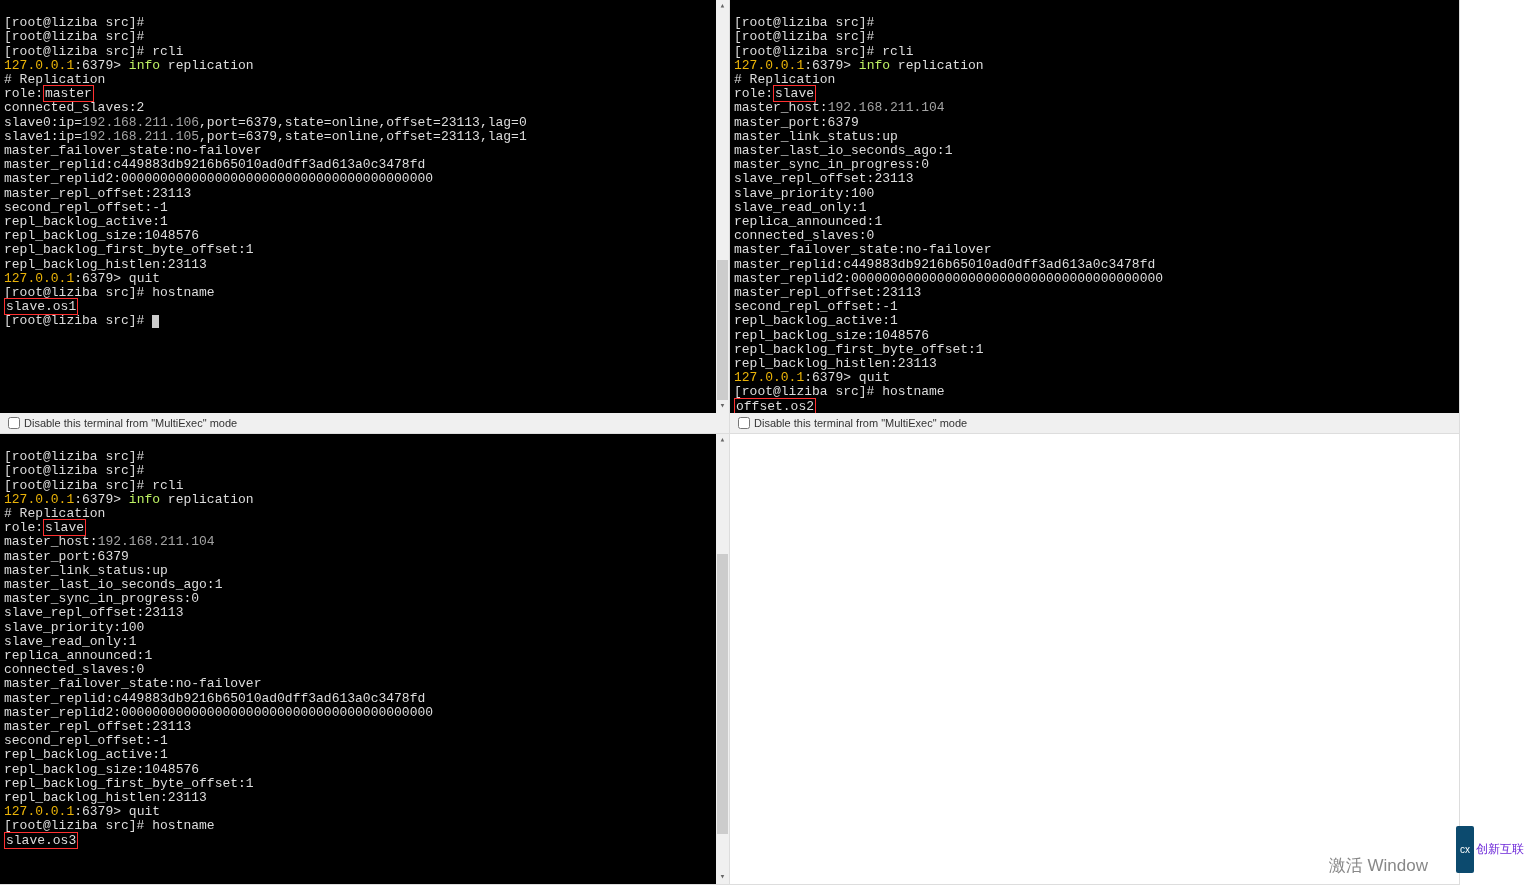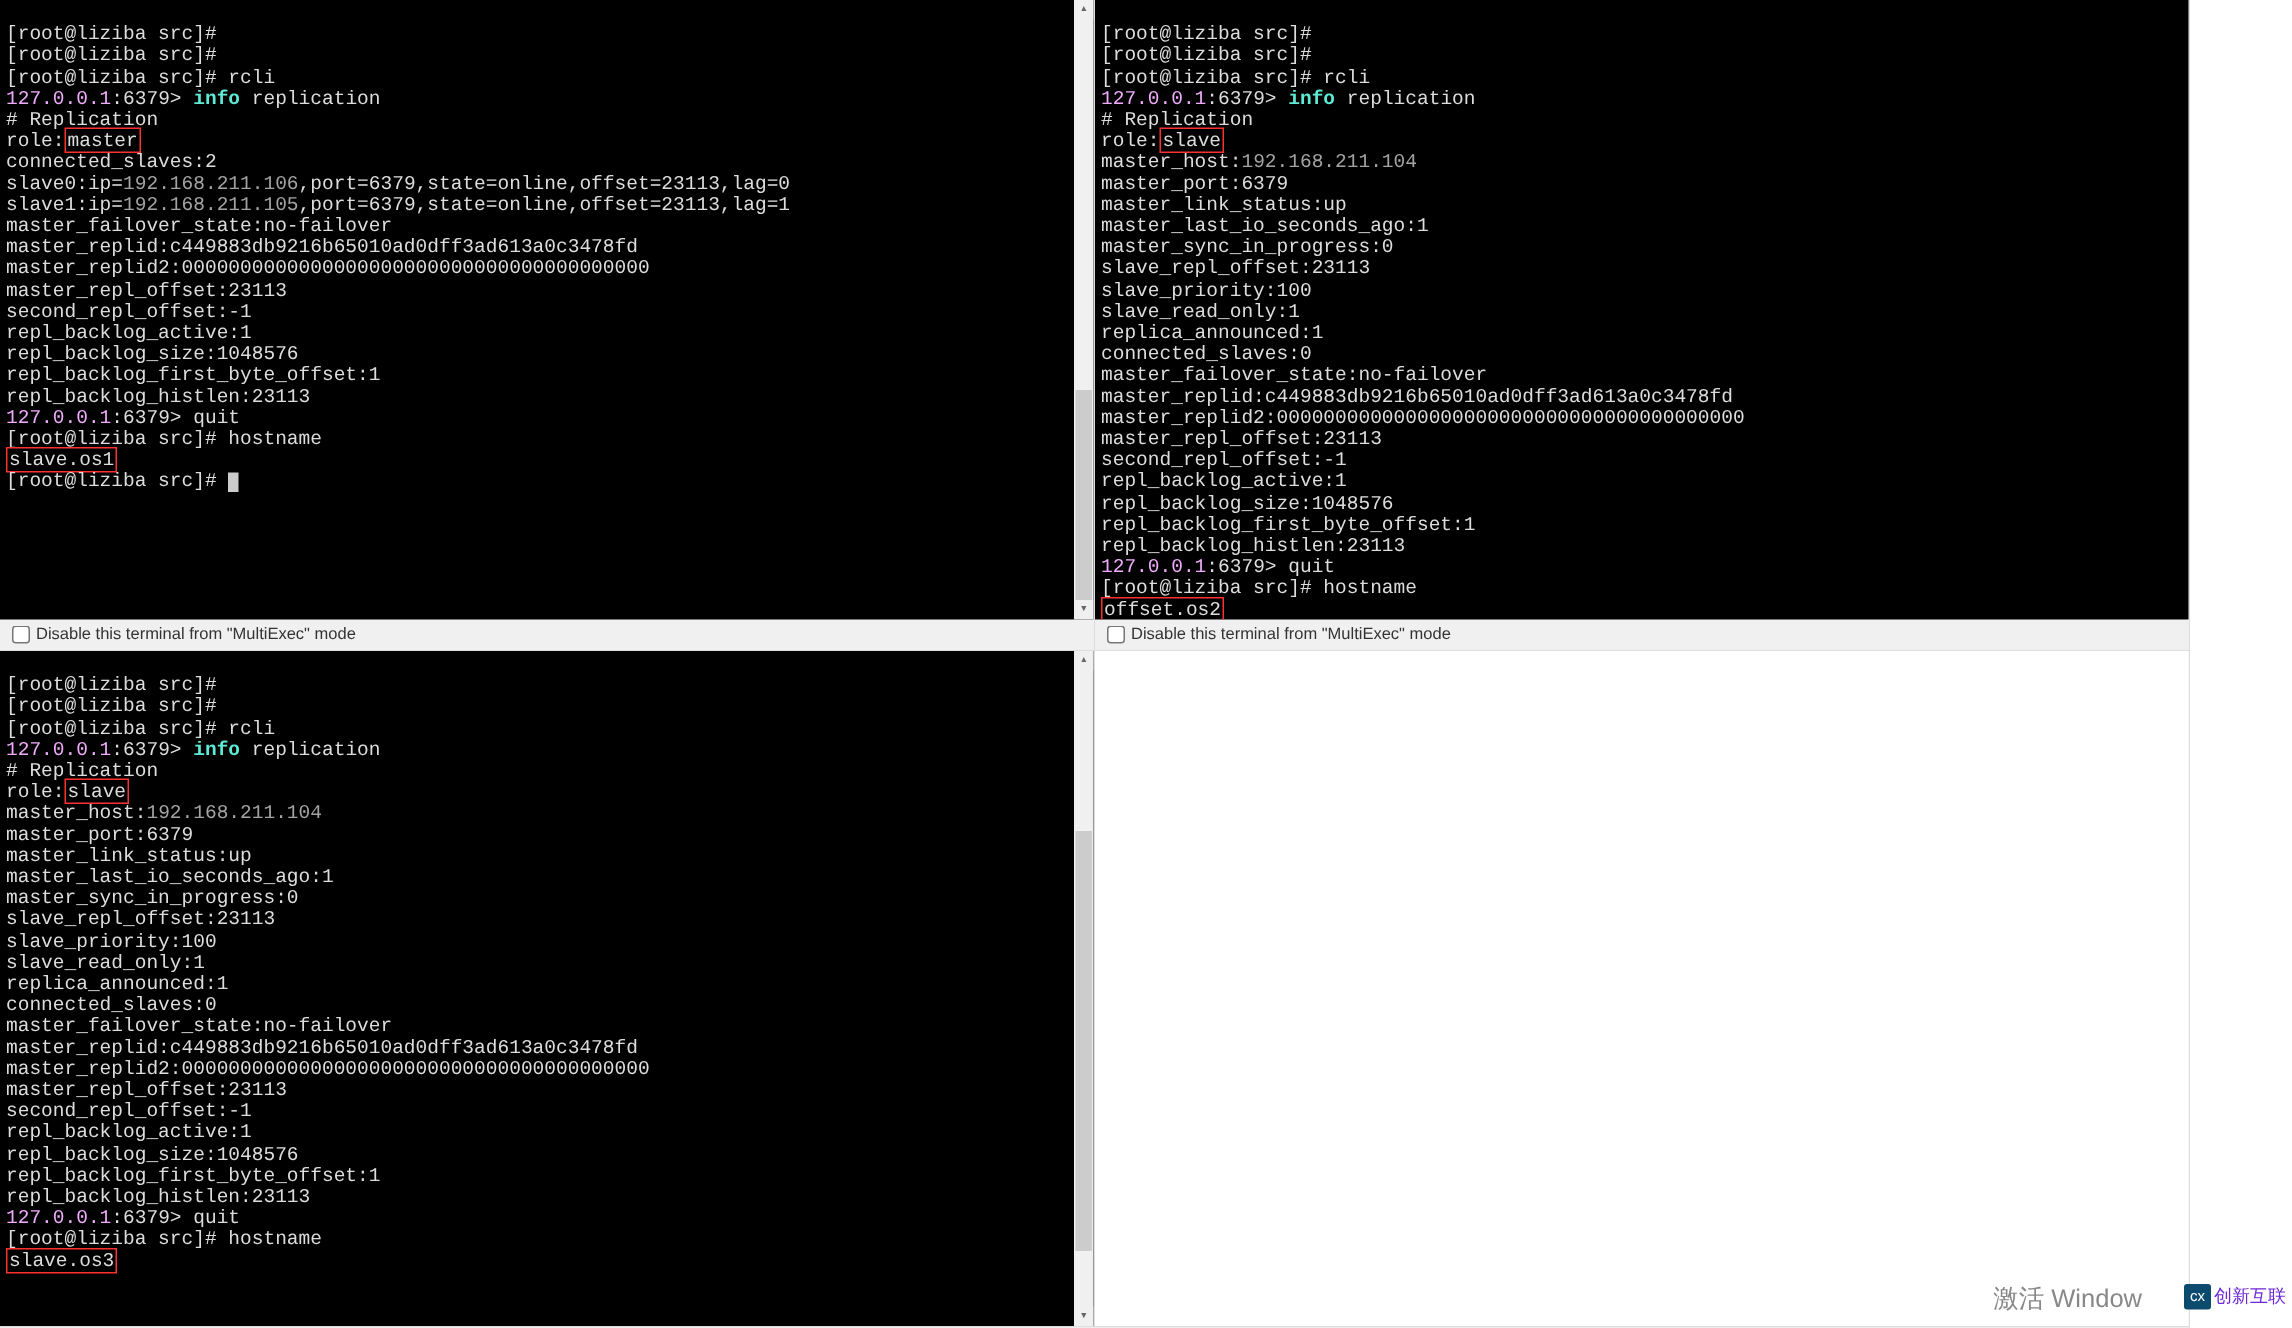--- a/index.html
+++ b/index.html
@@ -28,22 +28,22 @@
   .terminal {
     background: #000;
     color: #ddd;
     flex: 1;
     padding: 2px 4px;
     line-height: 14.2px;
     white-space: pre;
     overflow: hidden;
     position: relative;
   }
-  .ip { color: #f0abfc; }
-  .cmd { color: #5eead4; font-weight: bold; }
+  .ip { color: #eab308; }
+  .cmd { color: #bef264; }
   .host { color: #a3a3a3; }
   .redbox {
     border: 1px solid #ff3030;
     padding: 0 1px;
   }
   .cursor {
     display: inline-block;
     width: 7px;
     height: 13px;
     background: #ccc;
@@ -96,21 +96,21 @@
     bottom: 12px;
     display: flex;
     align-items: center;
     gap: 2px;
   }
   .wm-badge {
     background: #0c4a6e;
     color: #fff;
     font-family: Arial, sans-serif;
     font-size: 10px;
-    padding: 3px 4px;
+    padding: 18px 4px;
     border-radius: 2px;
   }
   .activate {
     position: absolute;
     right: 100px;
     bottom: 8px;
     color: #888;
     font-family: "Microsoft YaHei", Arial, sans-serif;
     font-size: 17px;
   }

